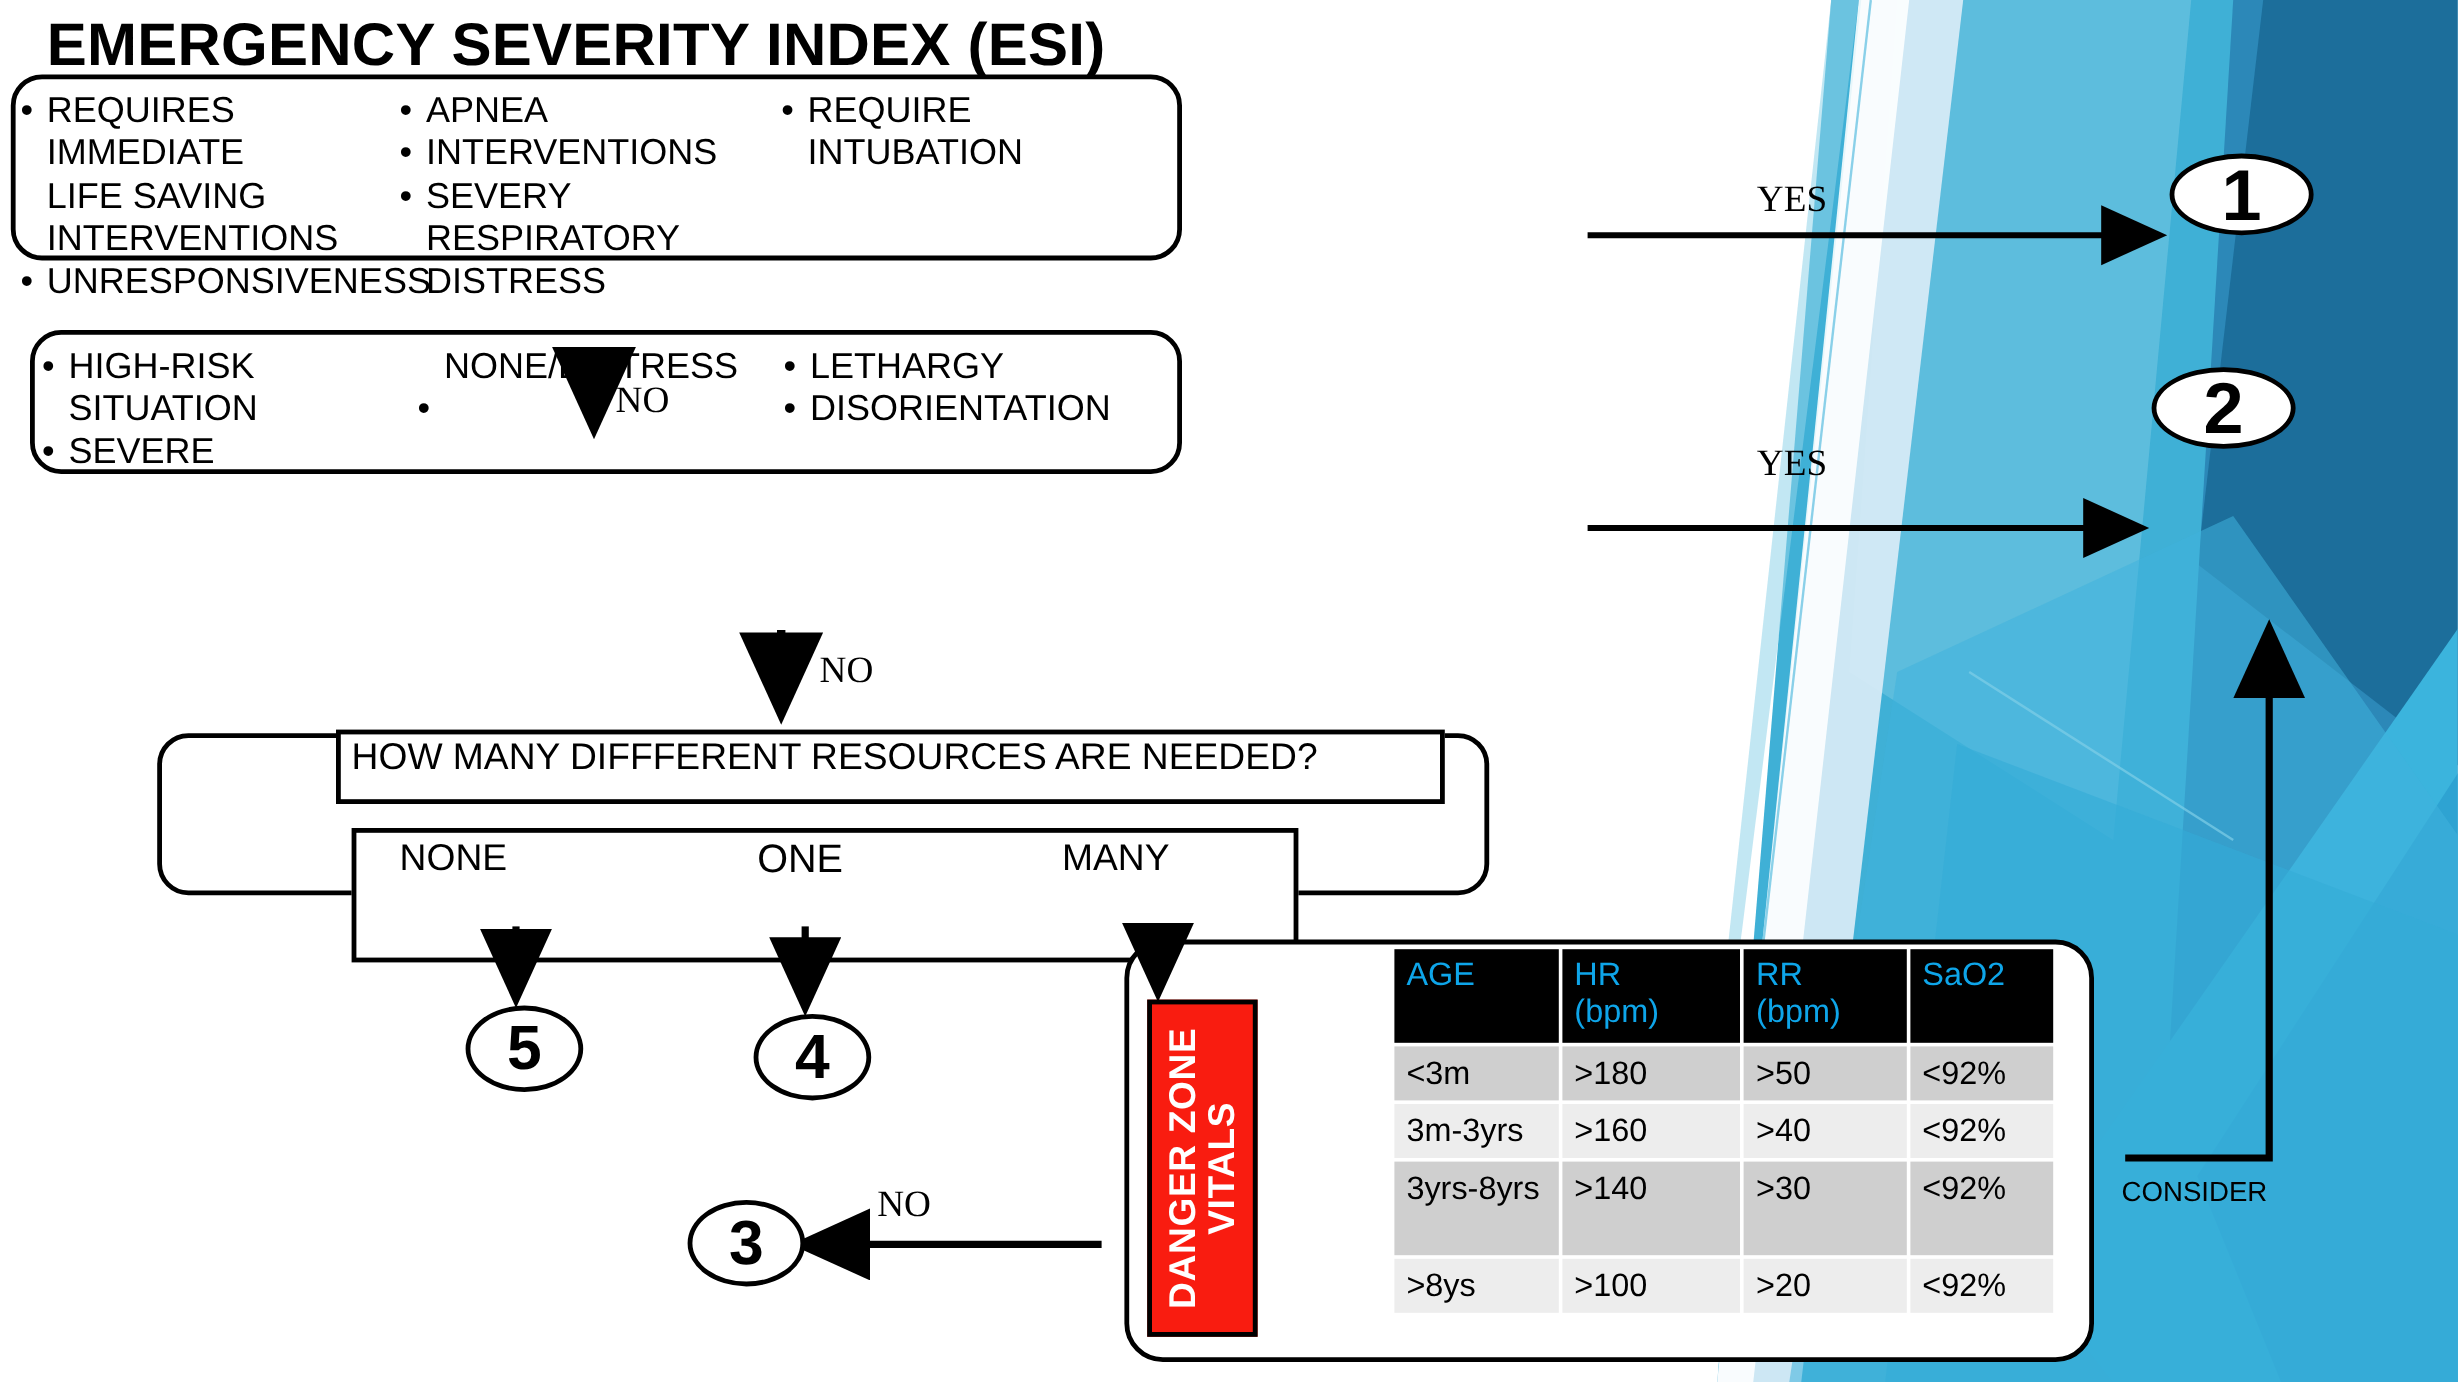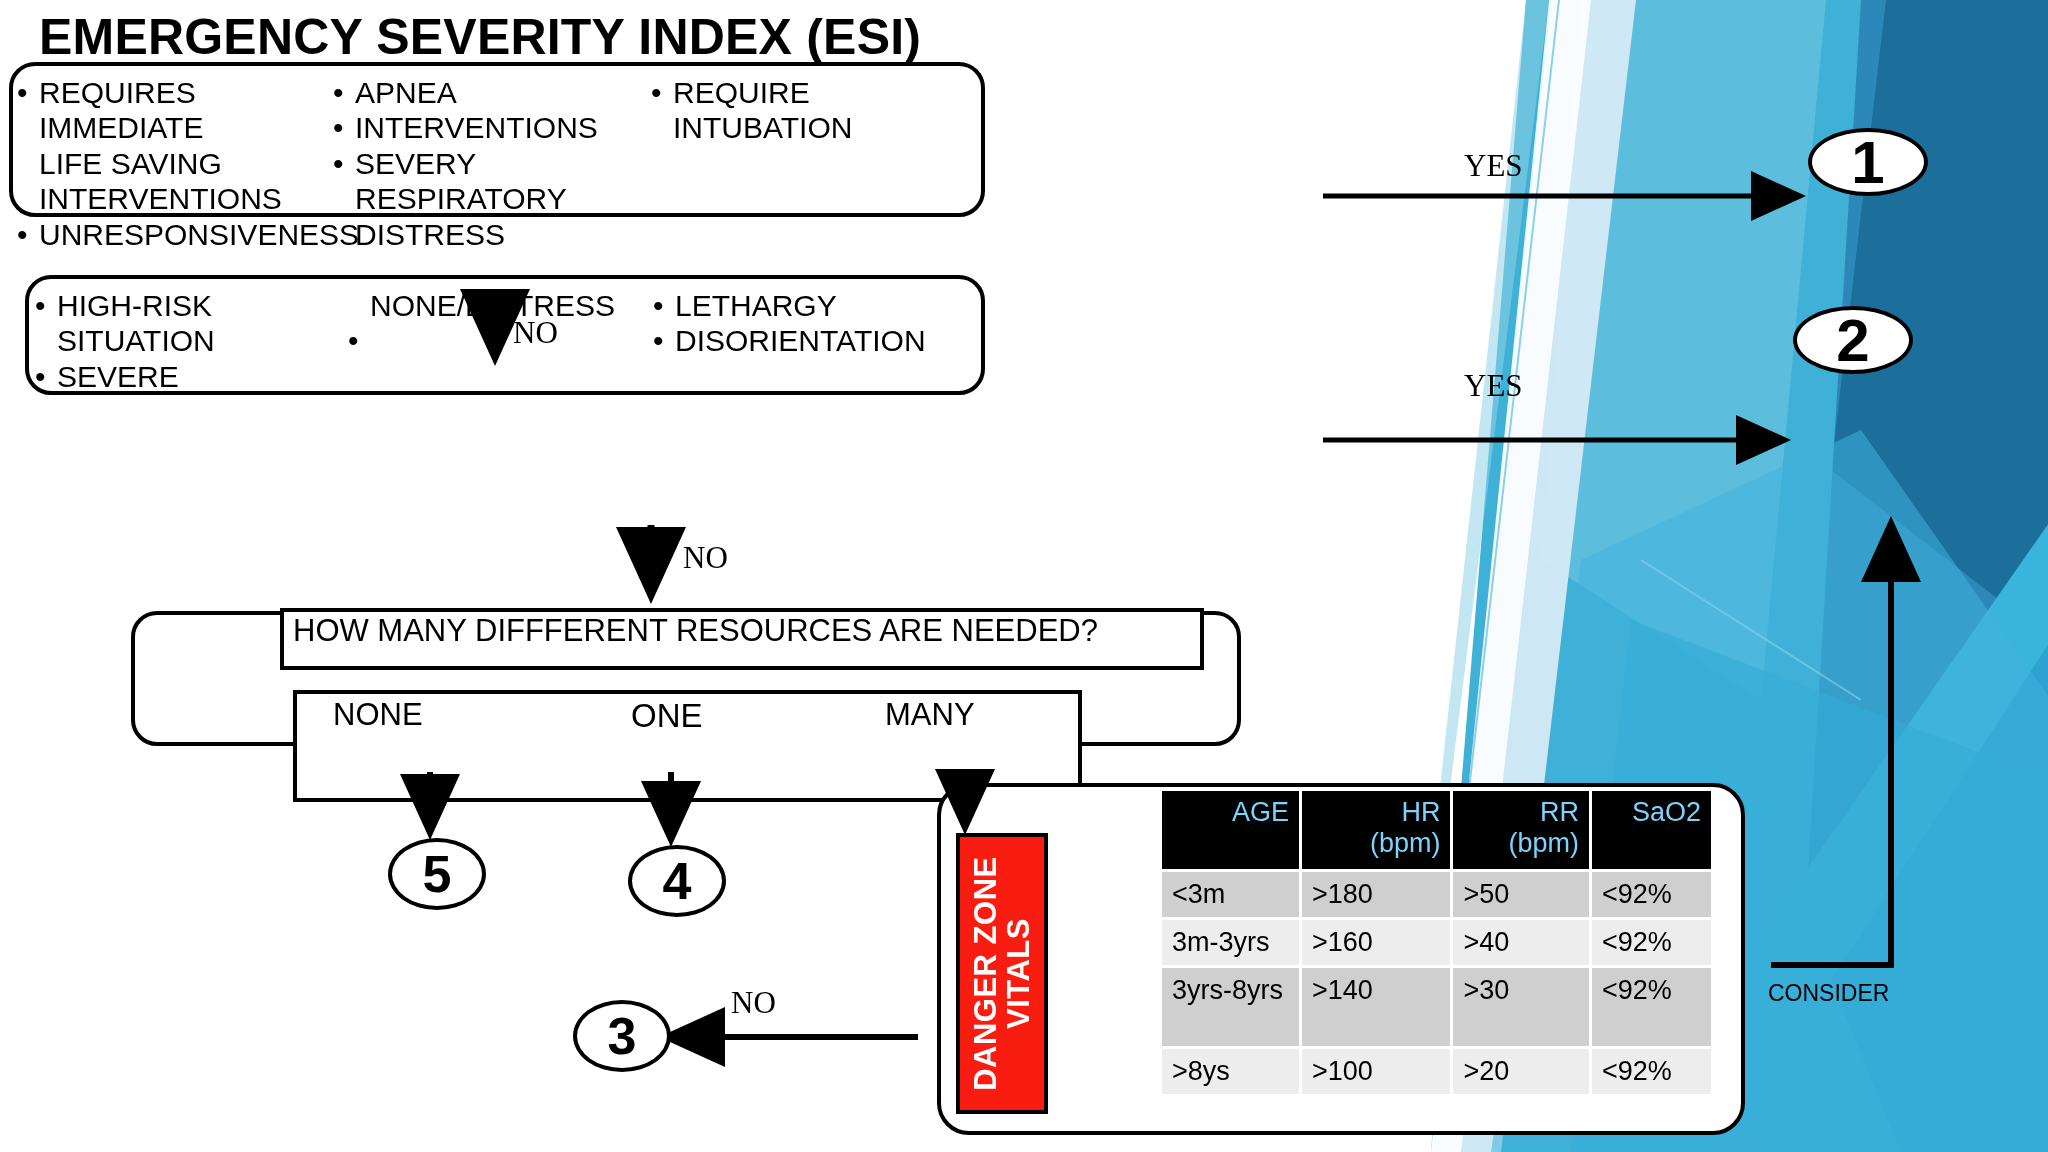--- a/index.html
+++ b/index.html
@@ -40,21 +40,21 @@
 
   
   .danger{position:absolute;background:#F91C10;border:4px solid #000;box-sizing:border-box;
           display:flex;align-items:center;justify-content:center;}
   .danger span{color:#fff;font-weight:bold;font-size:31px;line-height:1.05;text-align:center;
                transform:rotate(-90deg);white-space:nowrap;letter-spacing:.5px;}
 
   
   .vcard{position:absolute;border:4px solid #000;border-radius:32px;background:#fff;box-sizing:border-box;}
   table.vitals{position:absolute;border-collapse:separate;border-spacing:3px;font-size:27px;}
-  table.vitals th{background:#000;color:#7dd3fc;font-weight:normal;text-align:right;
+  table.vitals th{background:#000;color:#0ea5e9;font-weight:normal;text-align:left;
                   vertical-align:top;padding:6px 10px 10px 10px;}
   table.vitals td{text-align:left;vertical-align:top;padding:7px 10px;}
   table.vitals tr.odd td{background:#CFCFCF;}
   table.vitals tr.even td{background:#EDEDED;}
 
   .consider{position:absolute;font-size:23px;white-space:nowrap;}
 </style>
 </head>
 <body>
 

